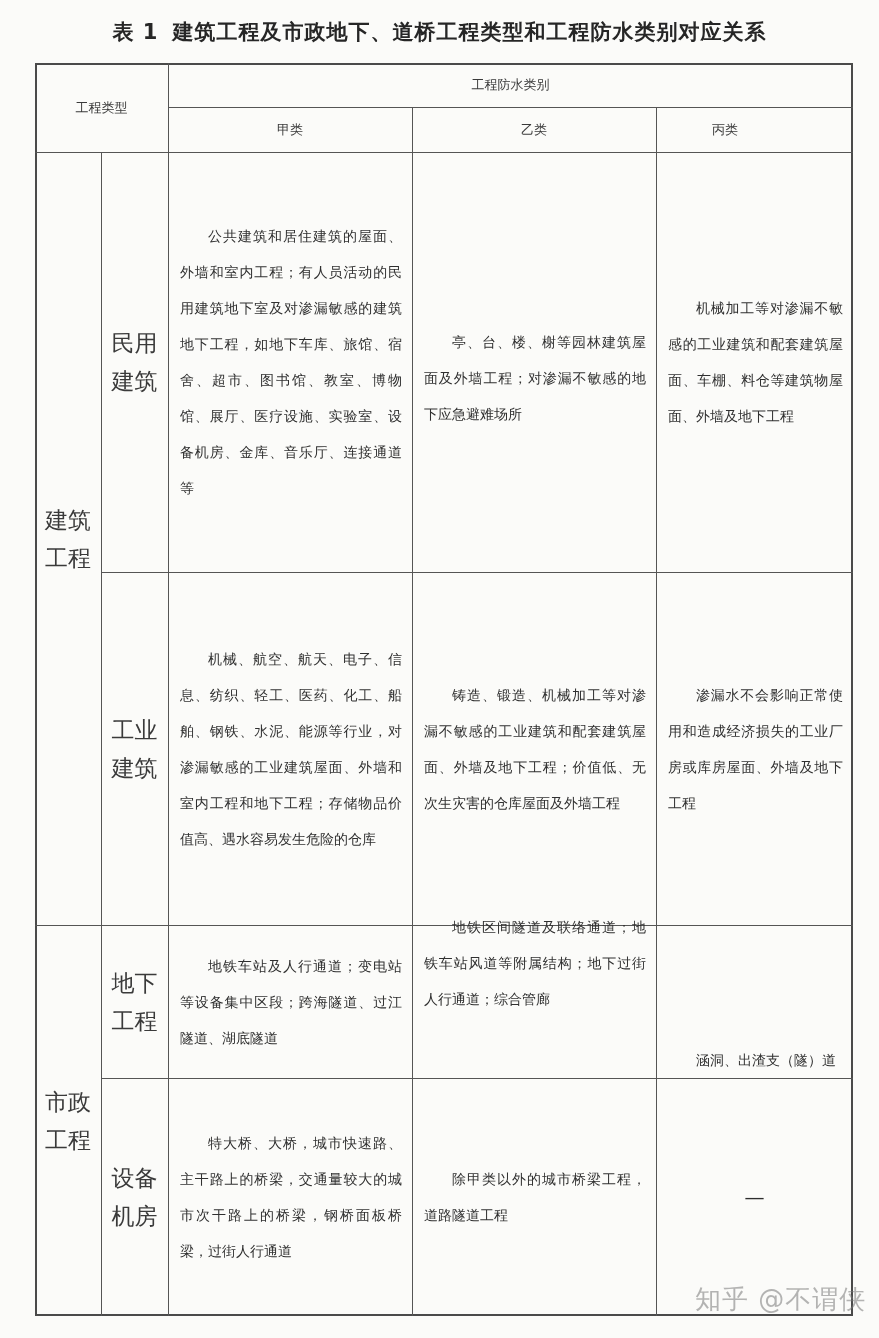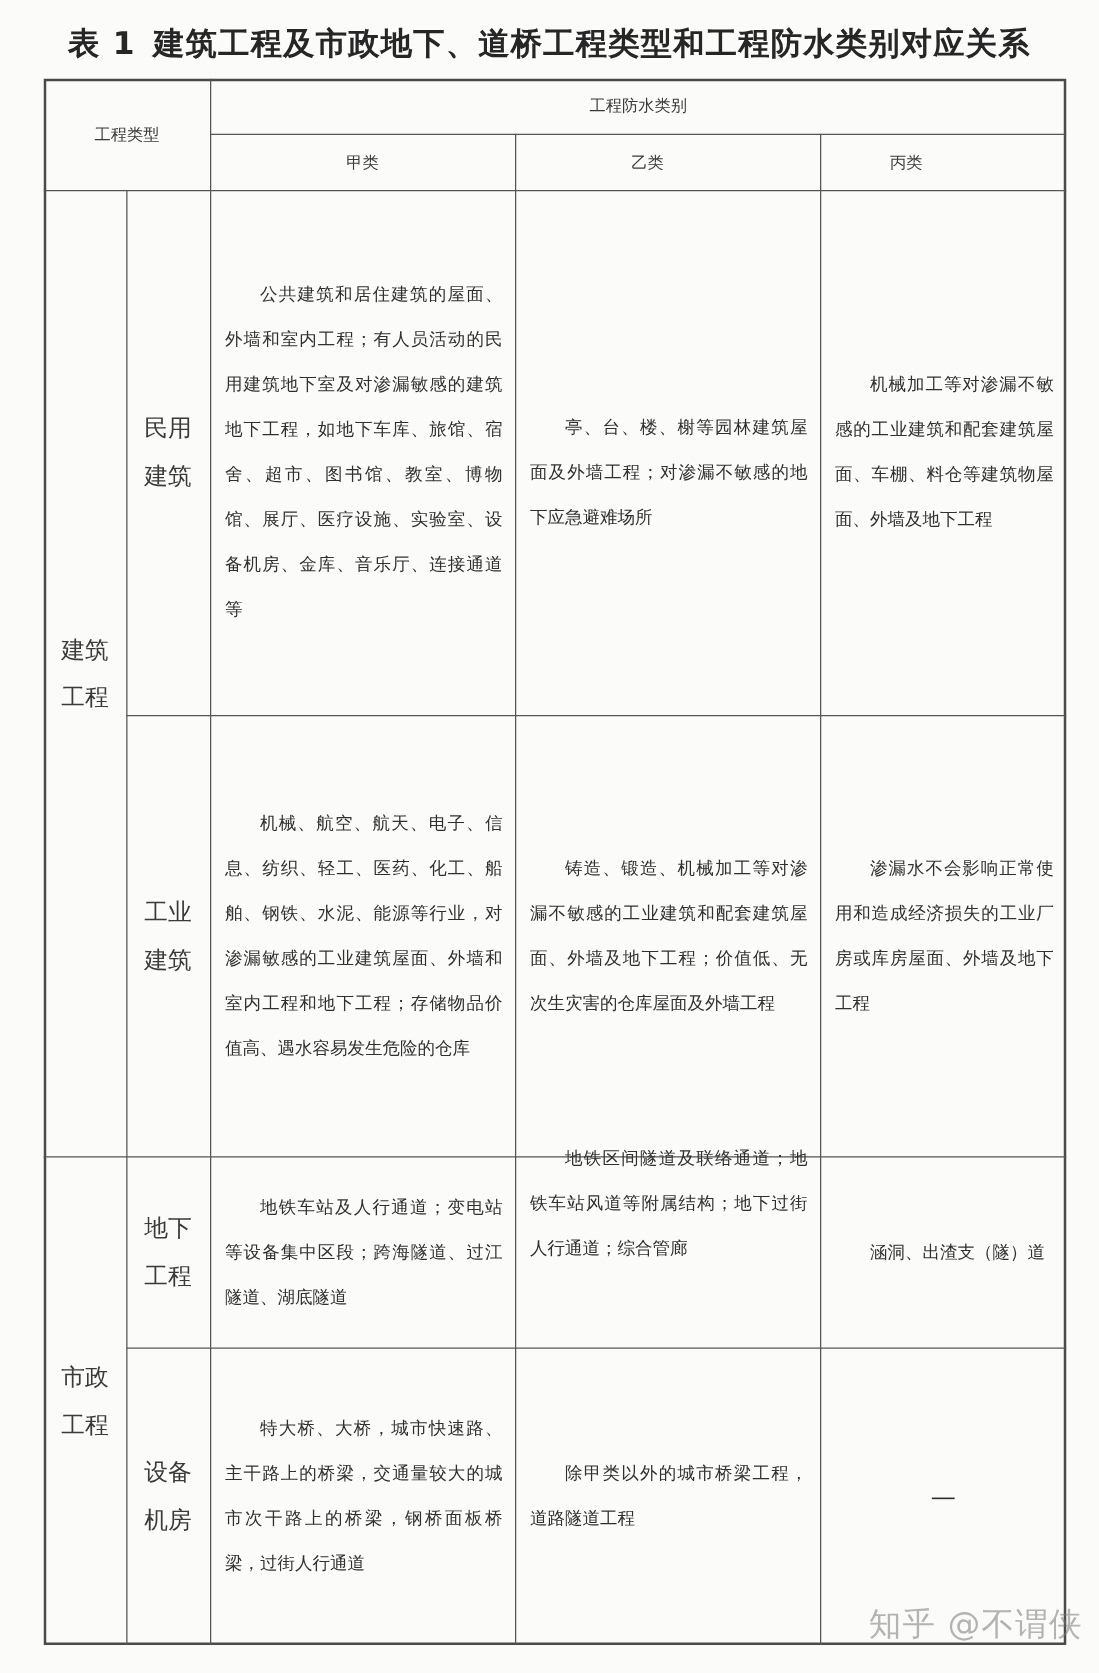--- a/index.html
+++ b/index.html
@@ -3,33 +3,33 @@
 <meta charset="utf-8">
 <style>
   html, body { margin: 0; padding: 0; }
   body {
     width: 879px; height: 1338px; background: #fbfbf9; position: relative; overflow: hidden;
     font-family: "DejaVu Serif", "Liberation Serif", serif; color: #2e2e2e;
   }
   .title {
     position: absolute; left: 0; top: 18px; width: 879px; text-align: center;
     font-family: "DejaVu Sans", "Liberation Sans", sans-serif; font-weight: bold;
-    font-size: 25px; letter-spacing: 1px; color: #262626;
+    font-size: 21px; letter-spacing: 1px; color: #262626;
   }
   .title .num { margin-right: 14px; }
   .tbl {
     position: absolute; left: 35px; top: 63px; width: 818px; height: 1253px;
     border: 2px solid #4a4a4a; box-sizing: border-box;
   }
   .hl { position: absolute; height: 1px; background: #555; }
   .vl { position: absolute; width: 1px; background: #555; }
   .cell { position: absolute; box-sizing: border-box; display: flex; align-items: center; }
   .center { justify-content: center; text-align: center; }
   .hdr { font-size: 13px; color: #3a3a3a; font-family: "DejaVu Sans", "Liberation Sans", sans-serif; }
-  .vlabel { font-size: 19px; line-height: 38px; text-align: center; width: 100%; color: #3a3a3a;
+  .vlabel { font-size: 23px; line-height: 38px; text-align: center; width: 100%; color: #3a3a3a;
     font-family: "DejaVu Sans", "Liberation Sans", sans-serif; }
   .txt {
     font-size: 14px; line-height: 36px; padding: 0 10px 0 12px; text-align: justify;
     text-indent: 2em; width: 100%; color: #303030;
   }
   .dash { font-size: 20px; width: 100%; text-align: center; }
   .watermark {
     position: absolute; left: 695px; top: 1282px; font-size: 26px; color: rgba(120,120,120,0.55);
     font-family: "DejaVu Sans", "Liberation Sans", sans-serif; letter-spacing: 1px;
   }
@@ -56,21 +56,21 @@
 
 <div class="cell center hdr" style="left:35px; top:63px; width:133px; height:89px;">
   <span>工程类型</span>
 </div>
 <div class="cell center hdr" style="left:168px; top:63px; width:685px; height:44px;">
   <span>工程防水类别</span>
 </div>
 <div class="cell center hdr" style="left:168px; top:107px; width:244px; height:45px;">
   <span>甲类</span>
 </div>
-<div class="cell center hdr" style="left:396px; top:107px; width:244px; height:45px;align-items:center;">
+<div class="cell center hdr" style="left:412px; top:107px; width:244px; height:45px;align-items:center;">
   <span>乙类</span>
 </div>
 <div class="cell center hdr" style="left:616px; top:107px; width:197px; height:45px;padding-left:21px;">
   <span>丙类</span>
 </div>
 
 <div class="cell center" style="left:35px; top:152px; width:66px; height:773px;">
   <div class="vlabel" style="width:2.2em; margin:0 auto;">建筑工程</div>
 </div>
 <div class="cell center" style="left:35px; top:925px; width:66px; height:391px;align-items:center;">
@@ -105,21 +105,21 @@
 
 <div class="cell center" style="left:101px; top:925px; width:67px; height:153px;">
   <div class="vlabel" style="width:2.2em; margin:0 auto;">地下工程</div>
 </div>
 <div class="cell" style="left:168px; top:925px; width:244px; height:153px;">
   <div class="txt">地铁车站及人行通道；变电站等设备集中区段；跨海隧道、过江隧道、湖底隧道</div>
 </div>
 <div class="cell" style="left:412px; top:886px; width:244px; height:153px;">
   <div class="txt">地铁区间隧道及联络通道；地铁车站风道等附属结构；地下过街人行通道；综合管廊</div>
 </div>
-<div class="cell" style="left:656px; top:925px; width:197px; height:153px;">
+<div class="cell" style="left:656px; top:925px; width:197px; height:153px;align-items:flex-end;">
   <div class="txt">涵洞、出渣支（隧）道</div>
 </div>
 
 <div class="cell center" style="left:101px; top:1078px; width:67px; height:238px;">
   <div class="vlabel" style="width:2.2em; margin:0 auto;">设备机房</div>
 </div>
 <div class="cell" style="left:168px; top:1078px; width:244px; height:238px;">
   <div class="txt">特大桥、大桥，城市快速路、主干路上的桥梁，交通量较大的城市次干路上的桥梁，钢桥面板桥梁，过街人行通道</div>
 </div>
 <div class="cell" style="left:412px; top:1078px; width:244px; height:238px;">

